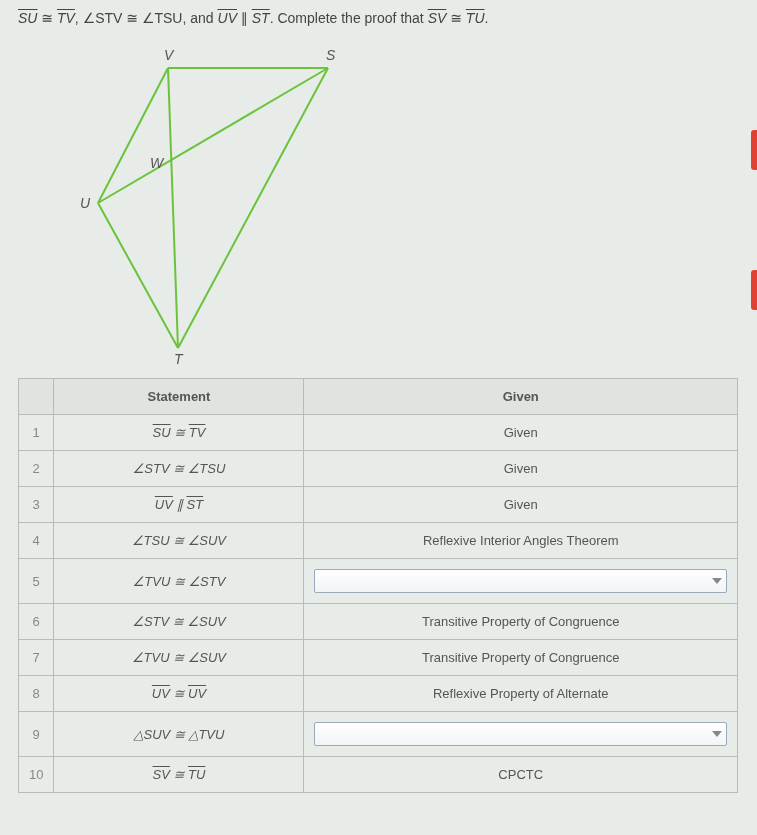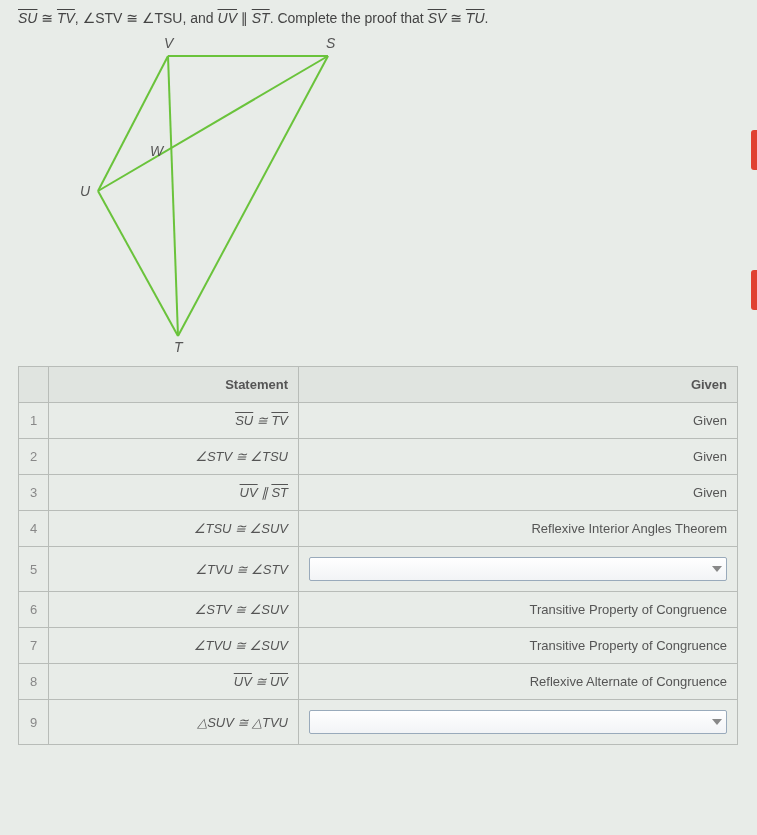--- a/index.html
+++ b/index.html
@@ -8,20 +8,21 @@
       height: 835px;
       background: #e8ece8;
       font-family: Verdana, Arial, sans-serif;
       color: #444;
       padding: 10px 18px;
       position: relative;
       overflow: hidden;
     }
     .prompt {
       font-size: 14px;
+      margin-bottom: 12px;
     }
     .overline {
       text-decoration: overline;
       font-style: italic;
     }
     .diagram-wrap {
       width: 350px;
       height: 330px;
       margin: 0 0 10px 20px;
     }
@@ -29,21 +30,21 @@
     svg text { font-family: Verdana, Arial; font-size:14px; fill:#555; font-style: italic; }
 
     table.proof {
       border-collapse: collapse;
       width: 720px;
       background: #e8ece8;
     }
     table.proof th, table.proof td {
       border: 1px solid #b8bcb8;
       padding: 10px 10px;
-      text-align: right;
+      text-align: center;
       font-size: 13px;
       font-weight: normal;
       color: #555;
     }
     table.proof th {
       background: #e0e4e0;
       font-weight: bold;
       color: #555;
     }
     table.proof td.numcol {
@@ -143,31 +144,36 @@
         <td class="reasoncol">Transitive Property of Congruence</td>
       </tr>
       <tr>
         <td class="numcol">7</td>
         <td class="stmtcol">∠TVU ≅ ∠SUV</td>
         <td class="reasoncol">Transitive Property of Congruence</td>
       </tr>
       <tr>
         <td class="numcol">8</td>
         <td class="stmtcol"><span class="overline">UV</span> ≅ <span class="overline">UV</span></td>
-        <td class="reasoncol">Reflexive Alternate of Congruence</td>
+        <td class="reasoncol">Reflexive Property of Alternate</td>
       </tr>
       <tr>
         <td class="numcol">9</td>
         <td class="stmtcol">△SUV ≅ △TVU</td>
         <td class="reasoncol">
           <div class="dropdown">
             <span class="val"></span>
             <span class="arrow"></span>
           </div>
         </td>
       </tr>
+      <tr>
+        <td class="numcol">10</td>
+        <td class="stmtcol"><span class="overline">SV</span> ≅ <span class="overline">TU</span></td>
+        <td class="reasoncol">CPCTC</td>
+      </tr>
     </tbody>
 </table>
 
 <div class="side-tabs">
   <div class="side-tab tab-red"></div>
   <div class="side-tab tab-red"></div>
 </div>
 
 </body></html>

